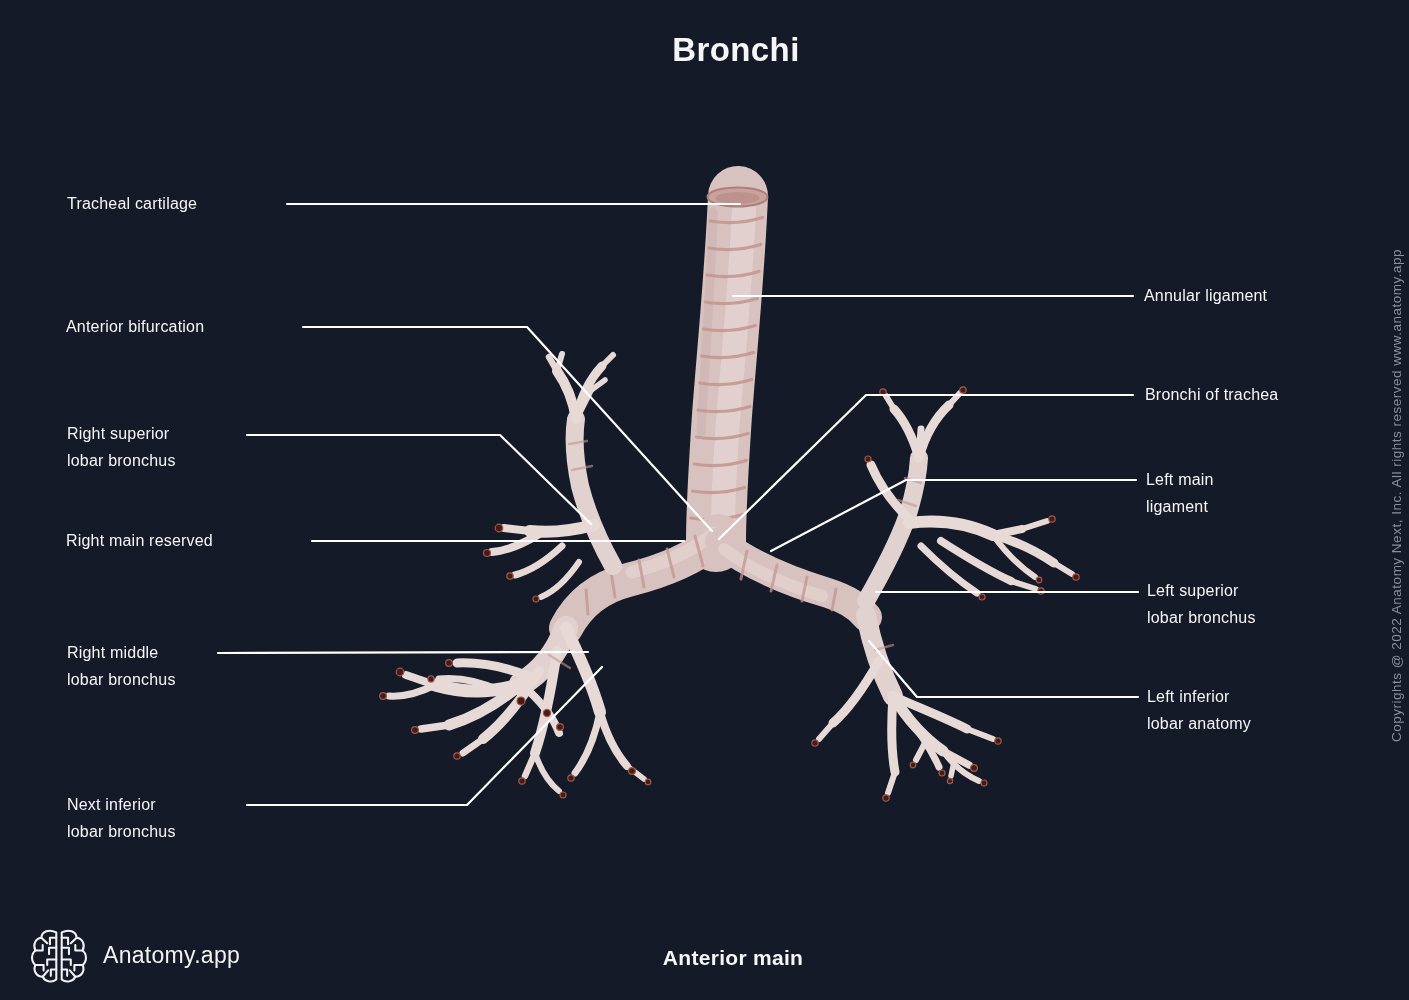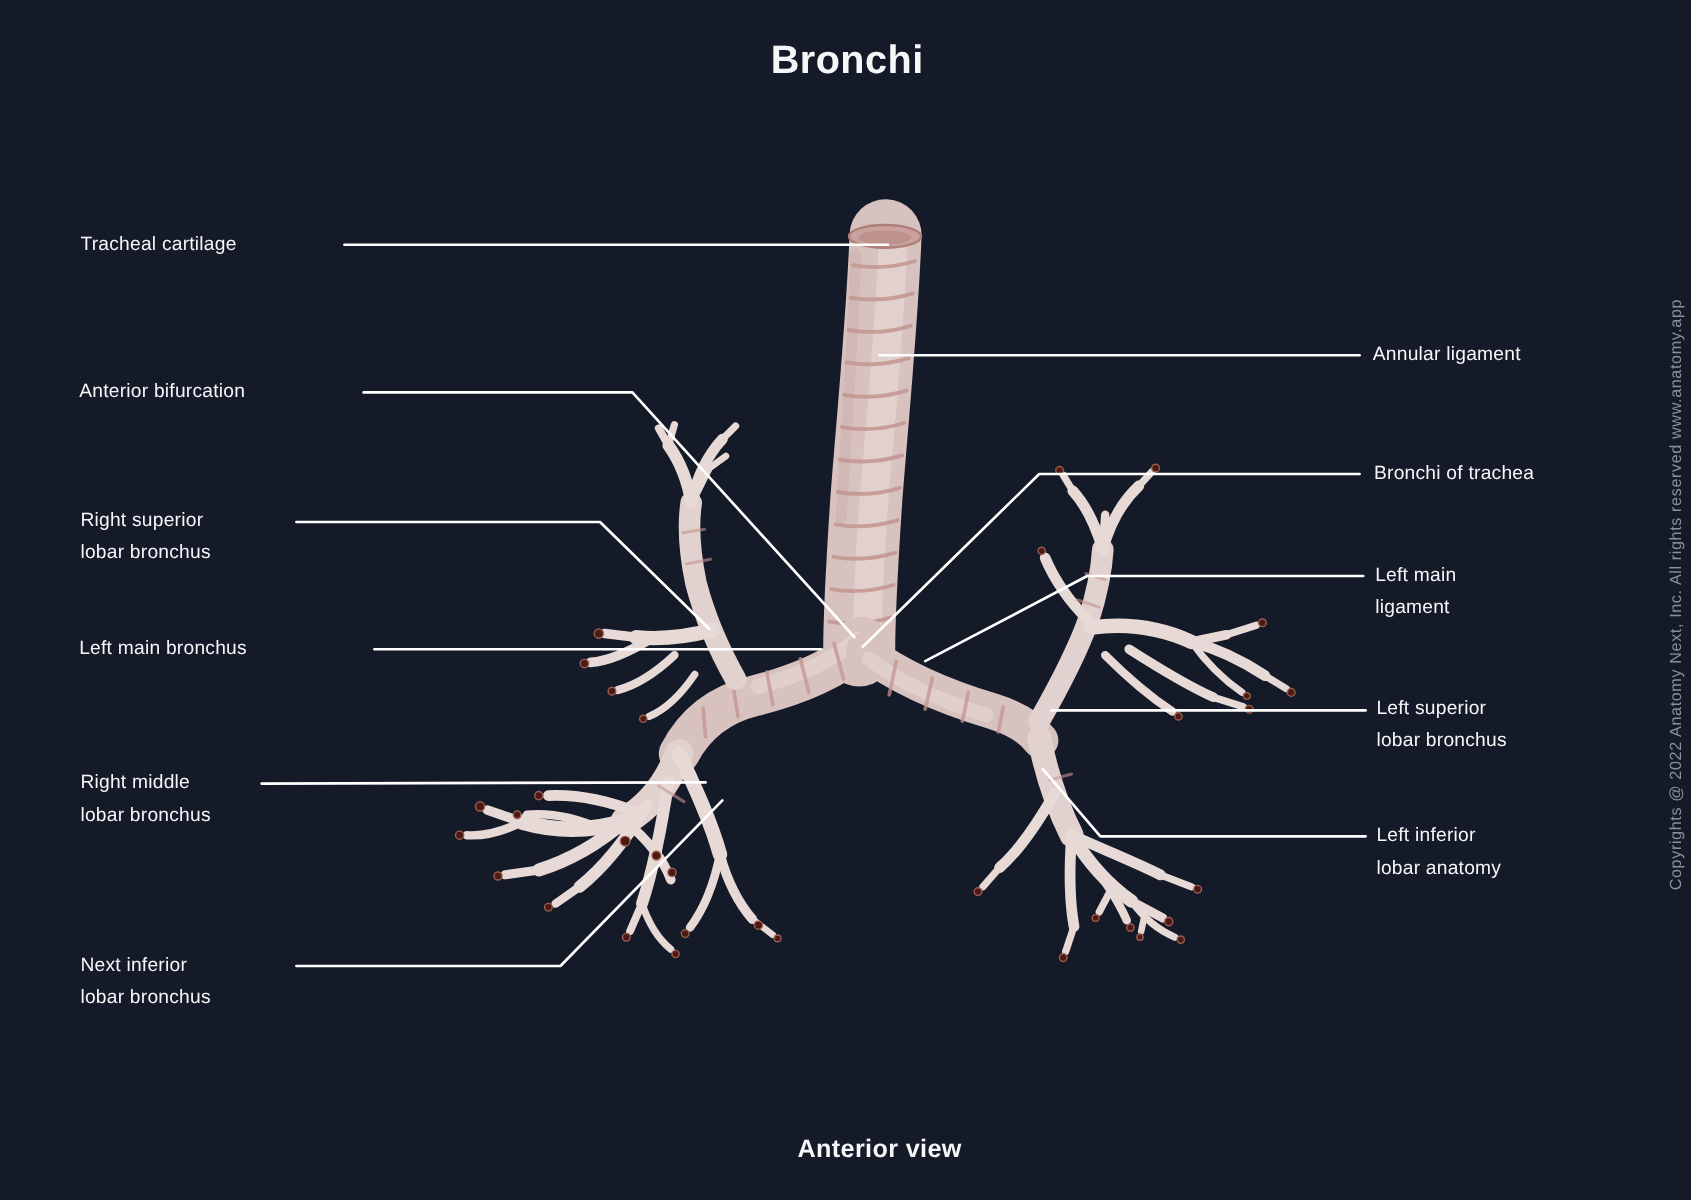--- a/index.html
+++ b/index.html
@@ -7,21 +7,21 @@
     --flesh:#d8c2bf; --flesh-light:#eadcd8; --groove:#c4948f; --twig:#e7dad6; --tip:#4a1a13;
   }
   html,body{margin:0;padding:0;}
   body{
     width:1409px;height:1000px;overflow:hidden;background:var(--bg);
     font-family:"Liberation Sans","DejaVu Sans",sans-serif;position:relative;
   }
   #canvas{position:absolute;inset:0;width:1409px;height:1000px;background:var(--bg);}
   #art{position:absolute;left:0;top:0;}
   .page-title{
-    position:absolute;left:706px;top:31px;transform:translateX(-50%);
+    position:absolute;left:736px;top:31px;transform:translateX(-50%);
     font-size:33px;font-weight:700;color:var(--text);letter-spacing:.4px;white-space:nowrap;text-align:right;
   }
   .view-label{
     position:absolute;left:733px;top:946px;transform:translateX(-50%);
     font-size:21px;font-weight:600;color:var(--text);letter-spacing:.3px;white-space:nowrap;
   }
   .lbl{
     position:absolute;font-size:16px;line-height:27px;font-weight:500;color:var(--text);
     white-space:pre-line;letter-spacing:.2px;
   }
@@ -245,31 +245,41 @@
       <polyline points="1138,697 917,697 869,641"></polyline>
     </g>
   </svg>
 
   <div class="page-title">Bronchi</div>
 
   <div class="lbl" id="lbl-tc">Tracheal cartilage</div>
   <div class="lbl" id="lbl-tb">Anterior bifurcation</div>
   <div class="lbl" id="lbl-rs">Right superior
 lobar bronchus</div>
-  <div class="lbl" id="lbl-rm">Left main bronchus</div>
+  <div class="lbl" id="lbl-rm">Right main reserved</div>
   <div class="lbl" id="lbl-rmid">Right middle
 lobar bronchus</div>
   <div class="lbl" id="lbl-rinf">Next inferior
 lobar bronchus</div>
   <div class="lbl" id="lbl-al">Annular ligament</div>
   <div class="lbl" id="lbl-ca">Bronchi of trachea</div>
   <div class="lbl" id="lbl-lm">Left main
 ligament</div>
   <div class="lbl" id="lbl-ls">Left superior
 lobar bronchus</div>
   <div class="lbl" id="lbl-linf">Left inferior
 lobar anatomy</div>
 
-  <div class="view-label">Anterior view</div>
-
+  <div class="view-label">Anterior main</div>
+
+  <div class="brand">
+    <svg width="58" height="60" viewBox="0 0 64 64" fill="none" stroke="#f0f1f4" stroke-width="2.3" stroke-linecap="round" stroke-linejoin="round">
+      <g id="brain-half">
+        <path d="M29 7 C21 3 13 6 12.5 13 C5.5 14 3 21 6 27 C1 31 1 39 6 43 C3 49 7 56 14 56 C16 61 24 63 29 59 L29 7 Z"></path>
+        <path d="M12.5 13 L19 19 M29 13 L22 13 L22 20 M6 27 L14 27 L14 21 M29 24 L21 24 L21 31 M6 43 L15 43 L15 49 M29 37 L19 37 L19 43 M14 56 L20 49 M29 48 L23 48 L23 55"></path>
+      </g>
+      <use href="#brain-half" transform="translate(64,0) scale(-1,1)"></use>
+    </svg>
+    <span class="brand-name">Anatomy.app</span>
+  </div>
 
   <div class="copyright">Copyrights @ 2022 Anatomy Next, Inc. All rights reserved www.anatomy.app</div>
 </div>
 
 </body></html>

